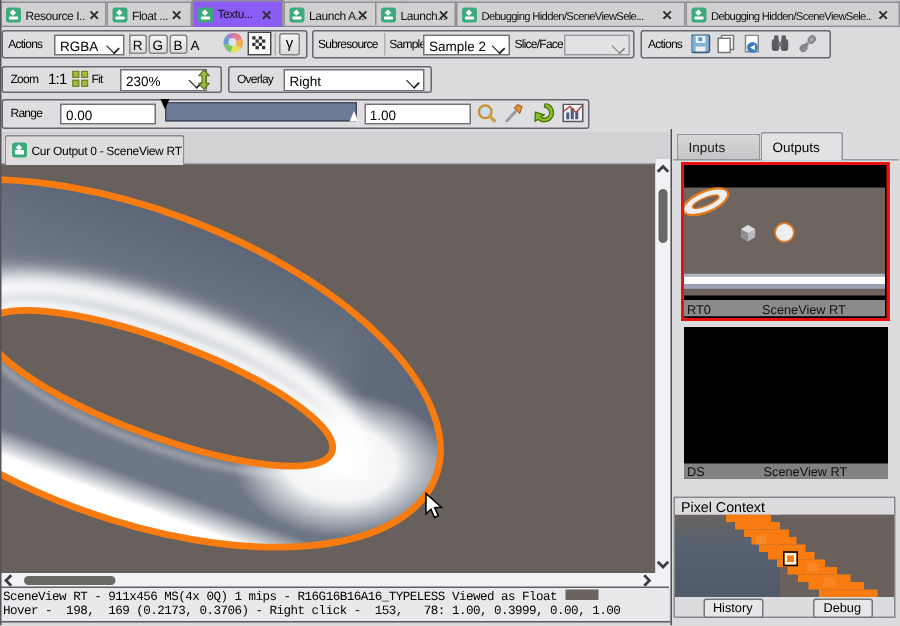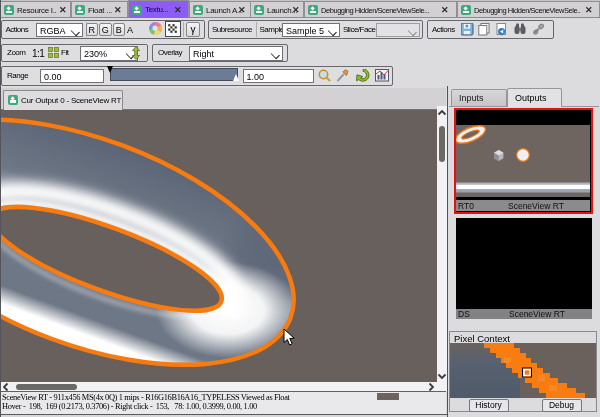--- a/index.html
+++ b/index.html
@@ -11,21 +11,21 @@
 .tico:after{content:"";position:absolute;left:3.4px;top:2px;width:3.2px;height:3.2px;background:#fff;transform:rotate(45deg)}
 .tx{position:absolute;top:3px;font-size:9px;font-weight:bold;color:#2c2c2c}
 .gbox{position:absolute;border:1px solid #67676d;border-radius:2px;box-sizing:border-box;background:#dedddf}
 .lbl{position:absolute;font-size:8px;letter-spacing:-0.5px;color:#000;white-space:nowrap}
 .combo{position:absolute;background:#fff;border:1px solid #707076;box-sizing:border-box;font-size:9px;color:#000}
 .combo .ct{position:absolute;left:3px;top:2px;white-space:nowrap}
 .chev{position:absolute;right:3.5px;top:4px;width:7px;height:7px}
 .chev:before{content:"";position:absolute;left:0;top:0;width:5.5px;height:5.5px;border-right:1.5px solid #1a1a1a;border-bottom:1.5px solid #1a1a1a;transform:rotate(45deg) scale(1.1,.75)}
 .btn{position:absolute;background:linear-gradient(#f5f5f6,#dadadc);border:1px solid #85858a;border-radius:2px;box-sizing:border-box;text-align:center;font-size:9px;color:#000}
 .vsep{position:absolute;width:1px;background:#aeadb1}
-.stext{font-family:Liberation Serif, serif;font-size:8.4px;color:#000;white-space:pre;letter-spacing:-0.35px}
+.stext{font-family:Liberation Mono, monospace;font-size:8.4px;color:#000;white-space:pre;letter-spacing:-0.35px}
 </style></head>
 <body>
 
 <div class="abs" style="left:0;top:0;width:600px;height:18px;background:#c6c4c6;border-bottom:1px solid #8a898d;box-sizing:border-box"></div>
 <div class="tab" style="left:0;width:71px">
     <div class="tico"></div>
     <div class="tlab" style="width:40px">Resource I...</div>
     <div class="tx" style="left:58px">✕</div>
   </div>
 <div class="tab" style="left:71px;width:57px">
@@ -92,21 +92,21 @@
       <rect x="8" y="8" width="2" height="2" fill="#333"></rect>
  </svg>
 </div>
 <div class="vsep" style="left:183px;top:22px;height:15px"></div>
 <div class="btn" style="left:186px;top:22px;width:14px;height:15px;line-height:14px;font-size:10px">γ</div>
 <div class="gbox" style="left:208px;top:20px;width:215px;height:19px"></div>
 <div class="lbl" style="left:212px;top:24.5px">Subresource</div>
 <div class="vsep" style="left:256px;top:22px;height:15px"></div>
 <div class="lbl" style="left:259.5px;top:24.5px">Sample</div>
 <div class="combo" style="left:282px;top:22.5px;width:58px;height:14.5px">
-    <span class="ct">Sample 5</span>
+    <span class="ct">Sample 2</span>
     <span class="chev"></span>
   </div>
 <div class="lbl" style="left:343px;top:24.5px">Slice/Face</div>
 <div class="combo" style="left:376px;top:22.5px;width:44px;height:14.5px;background:#e2e1e3;border-color:#9e9da1">
     <span class="chev" style="opacity:.45"></span>
   </div>
 <div class="gbox" style="left:427px;top:20px;width:127px;height:19px"></div>
 <div class="lbl" style="left:432px;top:24.5px">Actions</div>
 <svg class="abs" style="left:461px;top:23px" width="90" height="13" viewBox="0 0 90 13">
  <rect x="0" y="0" width="12" height="12" rx="1.5" fill="#7db3d8" stroke="#35597a" stroke-width="1"></rect>

